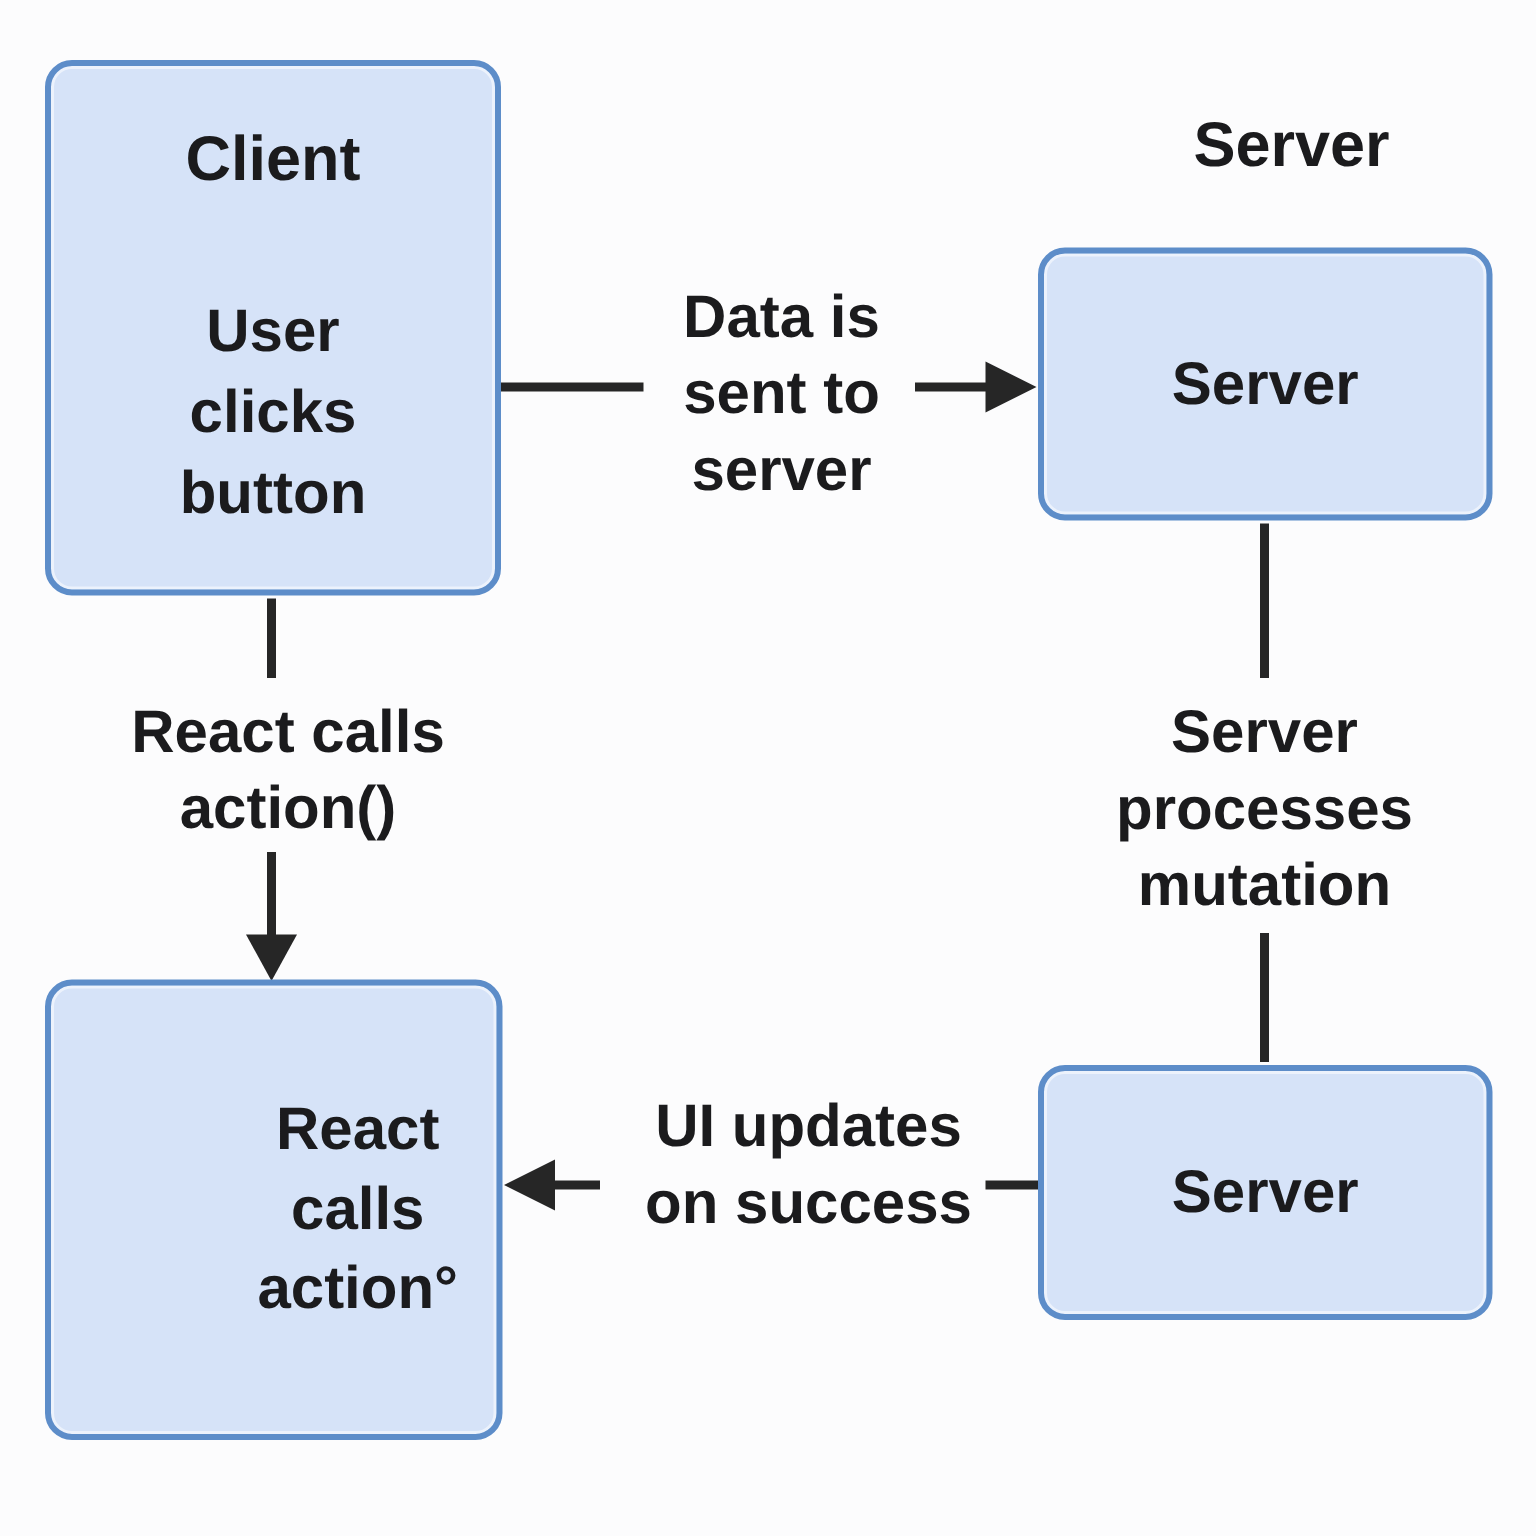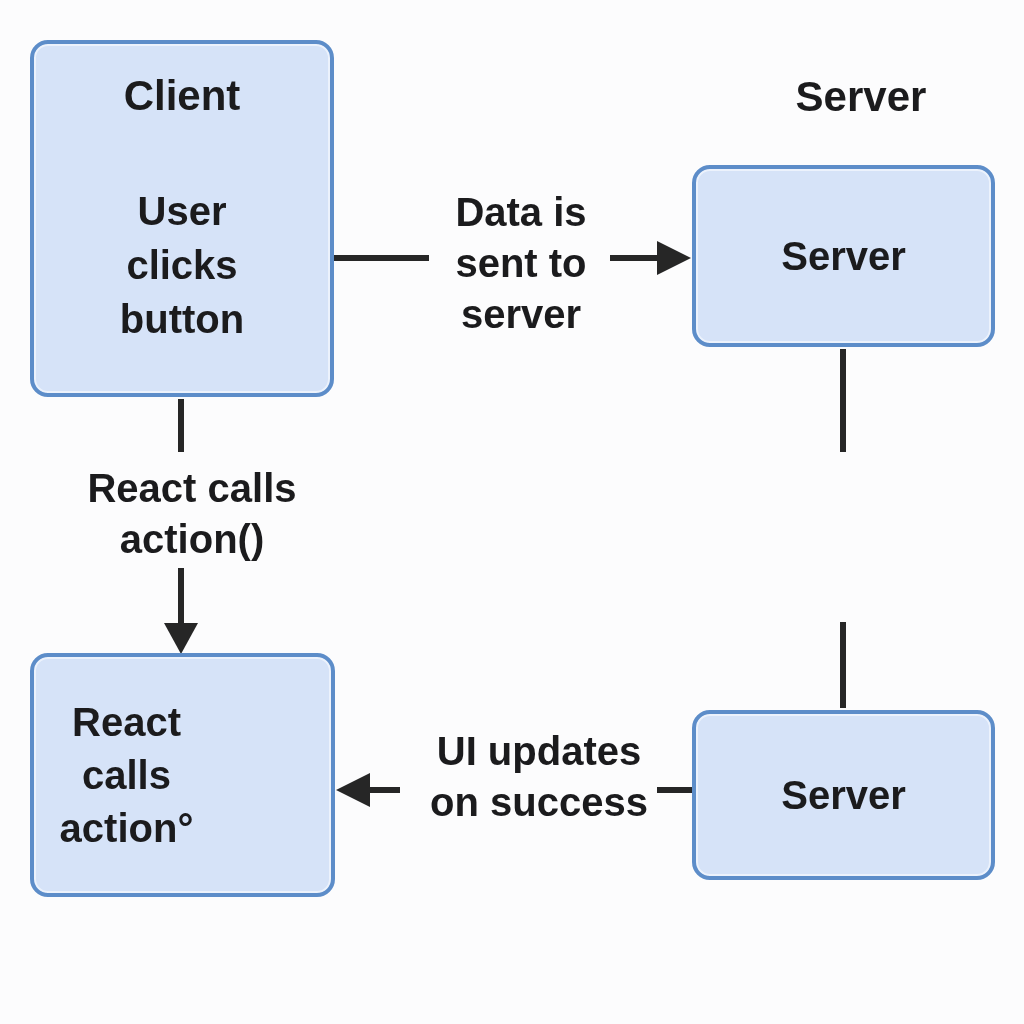--- a/index.html
+++ b/index.html
@@ -33,29 +33,29 @@
     text-align: center;
   }
   .node-client {
     left: 30px;  top: 40px;  width: 304px; height: 357px;
   }
   .node-server-top {
     left: 692px; top: 165px; width: 303px; height: 182px;
     display: flex; align-items: center; justify-content: center;
   }
   .node-react {
-    left: 30px;  top: 653px; width: 305px; height: 244px;
-    display: flex; align-items: center; justify-content: flex-start;
+    left: 30px;  top: 653px; width: 305px; height: 307px;
+    display: flex; align-items: center; justify-content: flex-end;
   }
   .node-server-bottom {
     left: 692px; top: 710px; width: 303px; height: 170px;
     display: flex; align-items: center; justify-content: center;
   }
   .node-title {
-    margin-top: 28px;
+    margin-top: 38px;
     font-size: 42px;
     line-height: 48px;
   }
   .node-body {
     margin: 64px auto 16px;
     width: 170px;
     font-size: 40px;
     line-height: 54px;
   }
   .node-label {
@@ -124,16 +124,17 @@
   </div>
 
   <div class="node node-server-bottom">
     <div class="node-label">Server</div>
   </div>
 
   <div class="free-label label-react-call">React calls action()</div>
 
   <div class="free-label label-data-sent">Data is sent to server</div>
 
+  <div class="free-label label-server-proc">Server processes mutation</div>
 
   <div class="free-label label-ui-updates">UI updates on success</div>
 
 </div>
 
 </body></html>

